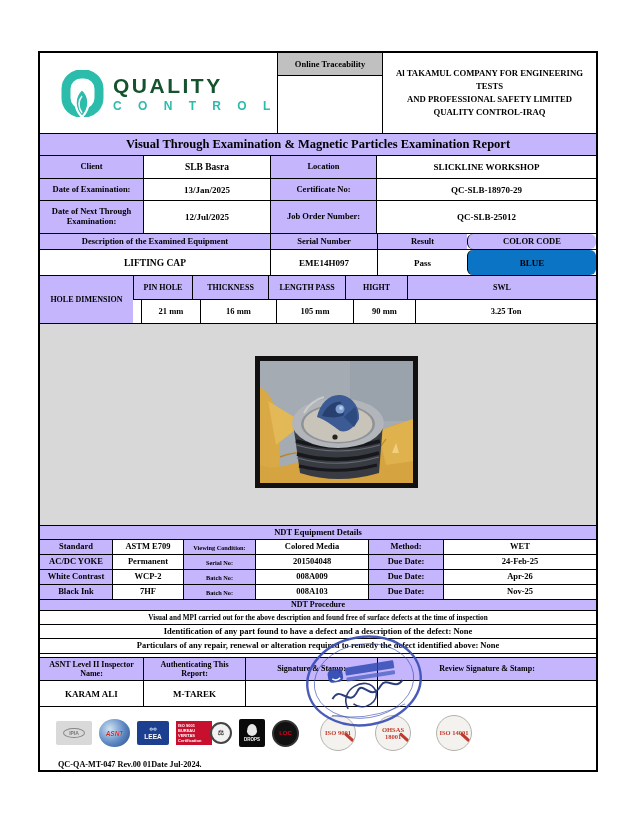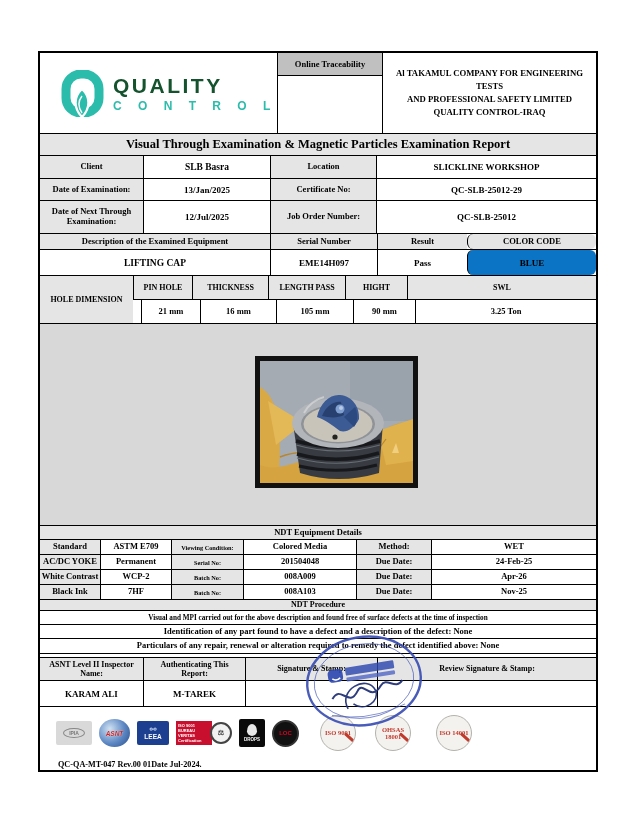--- a/index.html
+++ b/index.html
@@ -2,21 +2,21 @@
 <html><head>
 <meta charset="utf-8">
 <style>
   html,body{margin:0;padding:0;background:#ffffff;}
   body{width:623px;height:817px;position:relative;font-family:"Liberation Serif",serif;color:#000;}
   #sheet{position:absolute;left:38px;top:51px;width:560px;height:721px;border:2px solid #000;box-sizing:border-box;background:#fff;}
   .row{display:flex;border-top:1px solid #000;box-sizing:border-box;align-items:stretch;}
   .row.first{border-top:none;}
   .cell{border-left:1px solid #000;box-sizing:border-box;display:flex;align-items:center;justify-content:center;text-align:center;font-weight:bold;overflow:hidden;}
   .cell.nol{border-left:none;}
-  .gray{background:#e5e5e5;}
+  .gray{background:#c4b5fd;}
   .f85{font-size:8.5px;line-height:1.15;}
   .f80{font-size:8px;line-height:1.15;}
   .f95{font-size:9.5px;}
   .f90{font-size:9px;}
   .f65{font-size:6.3px;}
   .f70{font-size:7.2px;}
   
   #r-header{height:80px;}
   #logo-cell{width:217px;display:flex;align-items:center;padding-left:20px;gap:9px;}
   #logo-words{display:flex;flex-direction:column;font-family:"Liberation Sans",sans-serif;}
@@ -36,21 +36,21 @@
   #r-hole{height:48px;}
   #hole-label{width:93px;}
   #hole-right{flex:1;display:flex;flex-direction:column;justify-content:center;}
   #hole-heads,#hole-vals{display:flex;flex:1;}
   #hole-vals{border-top:1px solid #000;padding-left:8px;}
   .hd-c1{width:59px;} .hd-c2{width:76px;} .hd-c3{width:77px;} .hd-c4{width:62px;} .hd-c5{flex:1;}
   
   #r-photo{height:202px;background:#d8d8d8;position:relative;}
   #photo-frame{position:absolute;left:215px;top:32px;width:163px;height:132px;border:5px solid #111;box-sizing:border-box;background:#a8aeb5;}
   
-  .ndt-c1{width:60px;} .ndt-c2{width:71px;} .ndt-c3{width:72px;} .ndt-c4{width:113px;} .ndt-c5{width:75px;} .ndt-c6{flex:1;}
+  .ndt-c1{width:72px;} .ndt-c2{width:71px;} .ndt-c3{width:72px;} .ndt-c4{width:113px;} .ndt-c5{width:75px;} .ndt-c6{flex:1;}
   .h15{height:15px;} .h14{height:14px;} .h11{height:11px;} .h16{height:16px;} .h22{height:22px;} .h23{height:23px;} .h26{height:26px;} .h33{height:33px;}
   .wide{flex:1;}
   
   .ins-c1{width:103px;} .ins-c2{width:102px;} .ins-c3{width:132px;} .ins-c4{flex:1;}
   
   #r-footer{height:68px;flex-direction:column;align-items:flex-start;}
   #logo-strip{display:flex;align-items:center;gap:7px;padding:8px 0 0 16px;}
   .badge{flex:none;display:flex;align-items:center;justify-content:center;text-align:center;font-family:"Liberation Sans",sans-serif;font-weight:bold;overflow:hidden;}
   #b-ipia{width:36px;height:24px;background:#d9d9d9;color:#777;font-size:5px;border-radius:2px;}
   #b-ipia span{border:1px solid #888;border-radius:50%;padding:1px 5px;}
@@ -105,21 +105,21 @@
   <div class="row h23">
     <div class="cell nol gray inf-l1 f85">Client</div>
     <div class="cell inf-v1 f95">SLB Basra</div>
     <div class="cell gray inf-l2 f85">Location</div>
     <div class="cell inf-v2 f90">SLICKLINE WORKSHOP</div>
   </div>
   <div class="row h22">
     <div class="cell nol gray inf-l1 f85">Date of Examination:</div>
     <div class="cell inf-v1 f90">13/Jan/2025</div>
     <div class="cell gray inf-l2 f85">Certificate No:</div>
-    <div class="cell inf-v2 f90">QC-SLB-25012-29</div>
+    <div class="cell inf-v2 f90">QC-SLB-18970-29</div>
   </div>
   <div class="row h33">
     <div class="cell nol gray inf-l1 f85" style="padding:0 8px">Date of Next Through Examination:</div>
     <div class="cell inf-v1 f90">12/Jul/2025</div>
     <div class="cell gray inf-l2 f85">Job Order Number:</div>
     <div class="cell inf-v2 f90">QC-SLB-25012</div>
   </div>
 
   <div class="row h16">
     <div class="cell nol gray eq-c1 f85">Description of the Examined Equipment</div>

